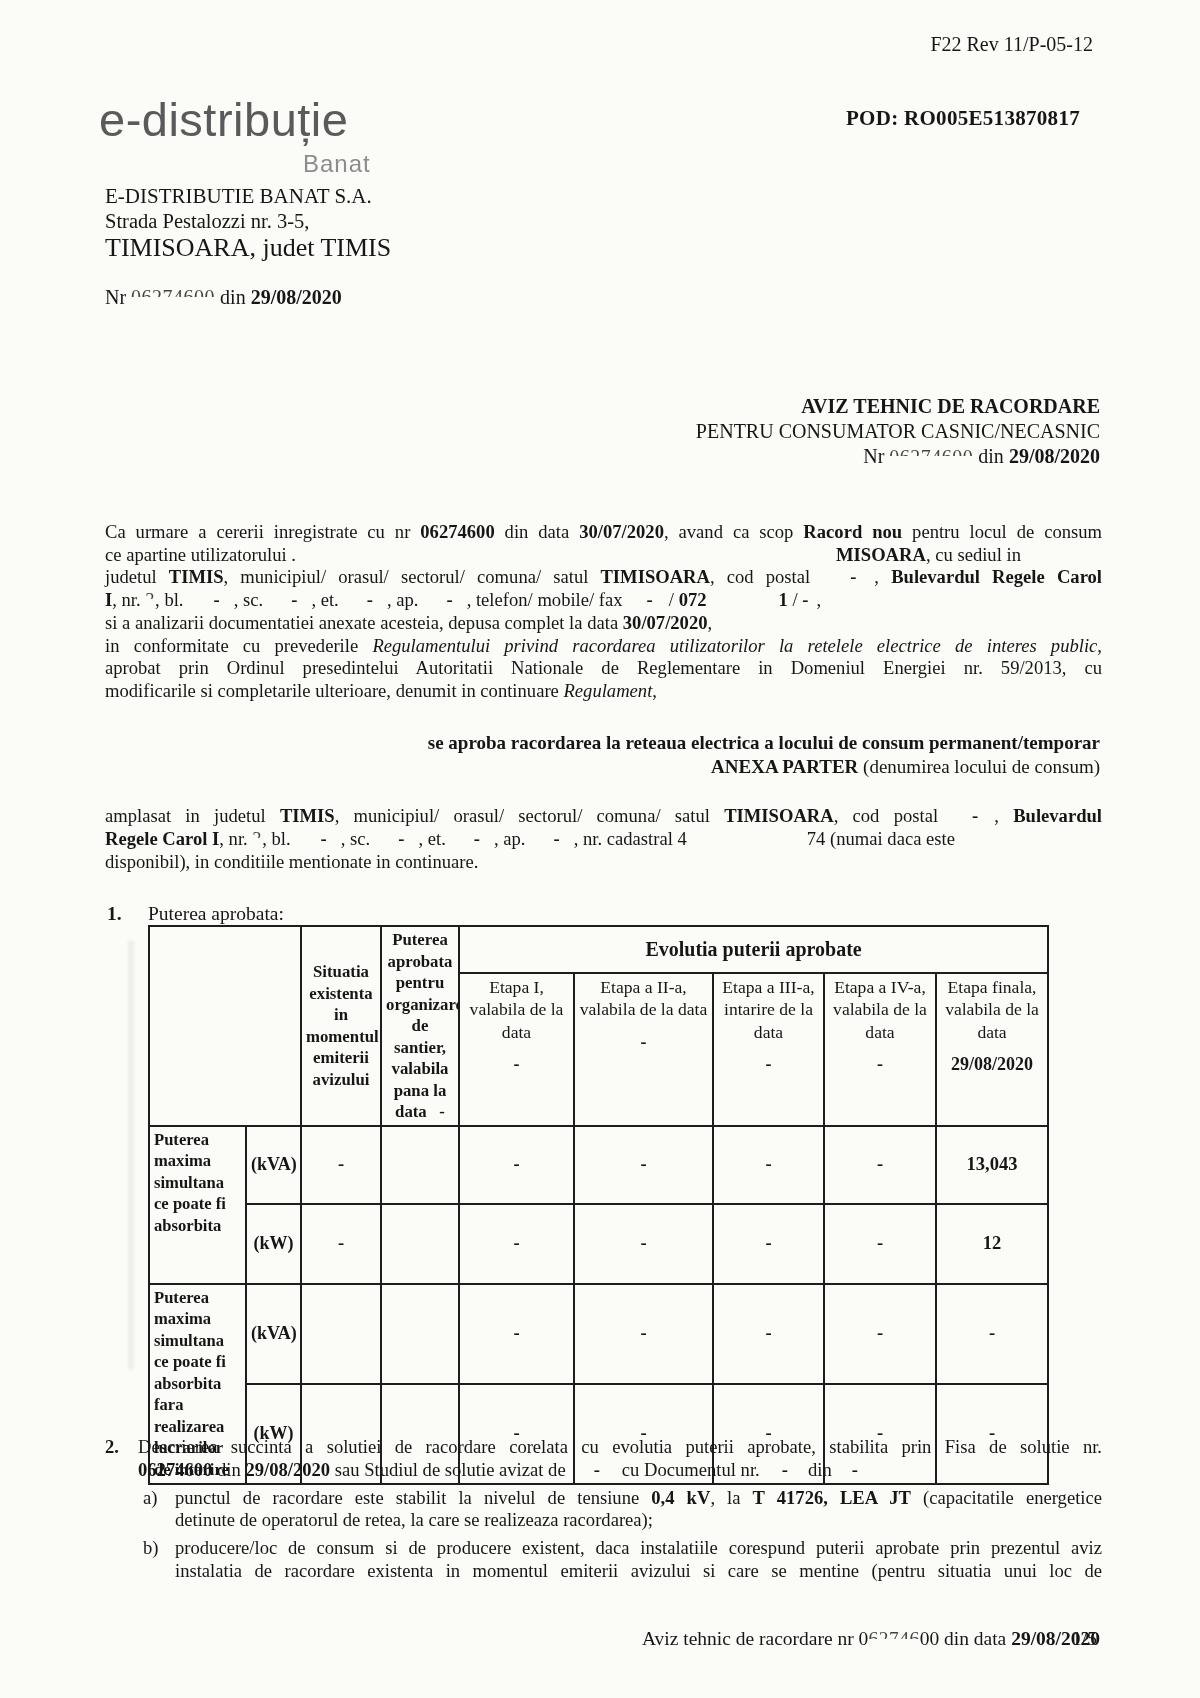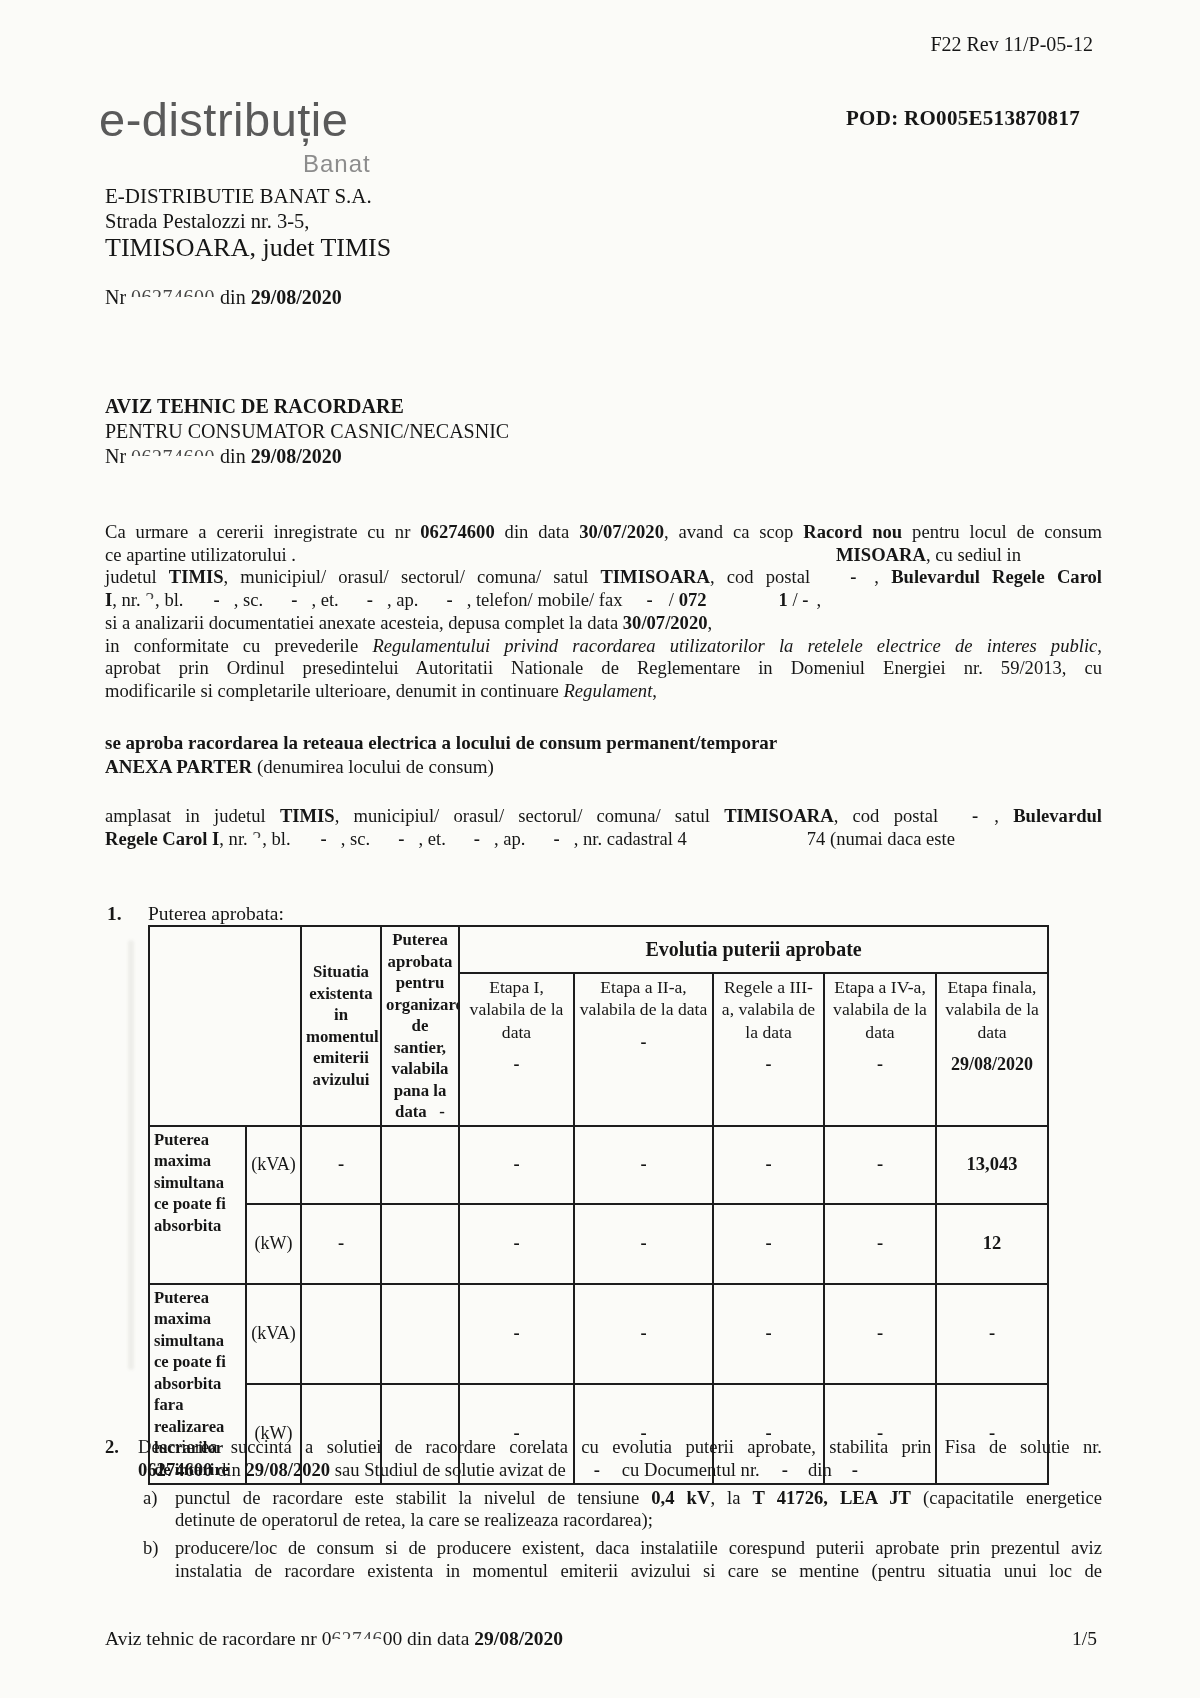--- a/index.html
+++ b/index.html
@@ -9,21 +9,21 @@
     font-family:"Liberation Serif","DejaVu Serif",serif;
     color:#161616;
     -webkit-font-smoothing:antialiased;
   }
   .page{position:relative;width:1200px;height:1698px;overflow:hidden;}
   .abs{position:absolute;}
 
   
   .rl{min-height:1em;}
   .rl.just{text-align:justify;text-align-last:justify;}
-  .rl.center{text-align:left;}
+  .rl.center{text-align:right;}
   .s-b{font-weight:700;}
   .s-i{font-style:italic;}
   .s-gap{display:inline-block;}
   .s-half{display:inline-block;height:.55em;overflow:hidden;vertical-align:text-top;opacity:.8;letter-spacing:.5px;}
 
   .form-code{top:33px;right:107px;font-size:20px;}
   .pod{top:106px;right:120px;font-size:21px;font-weight:700;letter-spacing:.3px;}
 
   .logo-main{left:99px;top:92px;font-family:"Liberation Sans","DejaVu Sans",sans-serif;
     font-size:47px;color:#5a5a5a;letter-spacing:.5px;}
@@ -47,21 +47,21 @@
     border-collapse:collapse;table-layout:fixed;}
   table.ptable td{border:2px solid #1d1d1d;padding:2px 4px;overflow:hidden;}
   tr.h-evo{height:38px;}
   tr.h-sub{height:125px;}
   tr.r1{height:78px;} tr.r2{height:80px;} tr.r3{height:78px;} tr.r4{height:77px;}
   td.evo{font-weight:700;font-size:20px;text-align:center;vertical-align:middle;}
   td.hcell{font-weight:700;font-size:16.8px;text-align:center;vertical-align:middle;line-height:1.28;padding:2px 3px;}
   td.etapa{vertical-align:top;text-align:center;font-size:17.6px;line-height:1.28;padding-top:6px;}
   .etapa-val{font-weight:700;margin-top:10px;font-size:18px;}
   td.lbl{font-weight:700;font-size:16.6px;vertical-align:top;padding:5px 6px;line-height:1.3;text-align:left;}
-  td.unit{font-weight:400;font-size:18px;text-align:center;vertical-align:middle;}
+  td.unit{font-weight:700;font-size:18px;text-align:center;vertical-align:middle;}
   td.val{font-weight:700;font-size:18.5px;text-align:center;vertical-align:middle;}
 
   .sec2{left:105px;top:1436px;width:997px;font-size:18.6px;line-height:22.8px;}
   .s2-main{display:flex;}
   .s2-no{width:33px;font-weight:700;}
   .s2-body{flex:1;}
   .s2-sub{display:flex;margin-left:38px;margin-top:5px;}
   .s2-submarker{width:32px;}
   .s2-subbody{flex:1;}
 
@@ -110,20 +110,21 @@
     </div>
 
   <div class="abs approval">
       <div class="rl center"><span class="s-b">se aproba racordarea la reteaua electrica a locului de consum permanent/temporar</span></div>
       <div class="rl center"><span class="s-b">ANEXA PARTER</span><span> (denumirea locului de consum)</span></div>
     </div>
 
   <div class="abs location">
       <div class="rl just"><span>amplasat in judetul </span><span class="s-b">TIMIS</span><span>, municipiul/ orasul/ sectorul/ comuna/ satul </span><span class="s-b">TIMISOARA</span><span>, cod postal</span><span class="s-gap" style="width: 34px;"></span><span class="s-b">-</span><span class="s-gap" style="width: 16px;"></span><span>, </span><span class="s-b">Bulevardul</span></div>
       <div class="rl"><span class="s-b">Regele Carol I</span><span>, nr. </span><span class="s-half">3</span><span>, bl.</span><span class="s-gap" style="width: 30px;"></span><span class="s-b">-</span><span class="s-gap" style="width: 14px;"></span><span>, sc.</span><span class="s-gap" style="width: 28px;"></span><span class="s-b">-</span><span class="s-gap" style="width: 14px;"></span><span>, et.</span><span class="s-gap" style="width: 28px;"></span><span class="s-b">-</span><span class="s-gap" style="width: 14px;"></span><span>, ap.</span><span class="s-gap" style="width: 28px;"></span><span class="s-b">-</span><span class="s-gap" style="width: 14px;"></span><span>, nr. cadastral 4</span><span class="s-gap" style="width: 120px;"></span><span>74 (numai daca este</span></div>
+      <div class="rl"><span>disponibil), in conditiile mentionate in continuare.</span></div>
     </div>
 
   <div class="abs s1">
     <span class="s1-no">1.</span>
     <span class="s1-head">Puterea aprobata:</span>
   </div>
 
   <table class="ptable">
     <colgroup>
       <col style="width:97px">
@@ -146,21 +147,21 @@
     <tr class="h-sub">
       <td class="etapa">
         <div class="etapa-name">Etapa I, valabila de la data</div>
         <div class="etapa-val">-</div>
       </td>
       <td class="etapa">
         <div class="etapa-name">Etapa a II-a, valabila de la data</div>
         <div class="etapa-val">-</div>
       </td>
       <td class="etapa">
-        <div class="etapa-name">Regele a III-a, valabila de la data</div>
+        <div class="etapa-name">Etapa a III-a, intarire de la data</div>
         <div class="etapa-val">-</div>
       </td>
       <td class="etapa">
         <div class="etapa-name">Etapa a IV-a, valabila de la data</div>
         <div class="etapa-val">-</div>
       </td>
       <td class="etapa">
         <div class="etapa-name">Etapa finala, valabila de la data</div>
         <div class="etapa-val">29/08/2020</div>
       </td>

